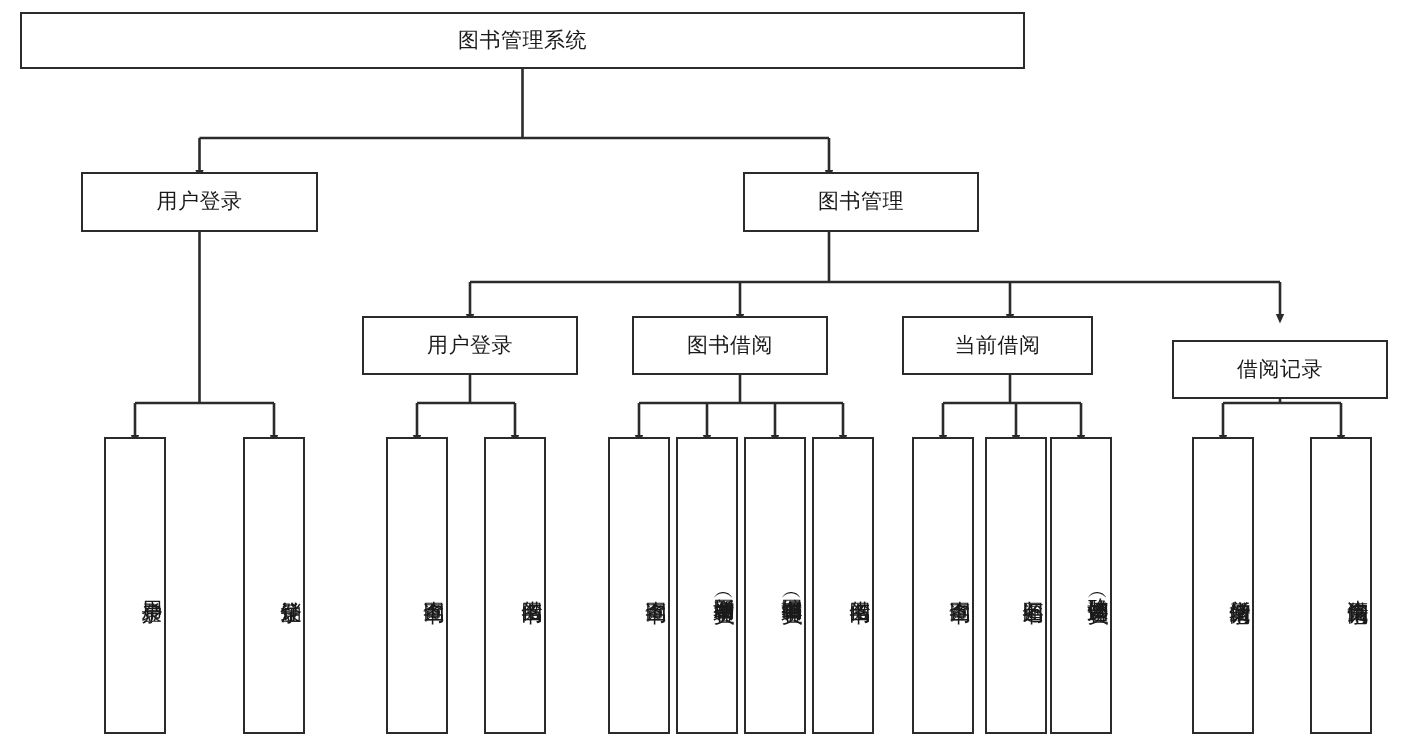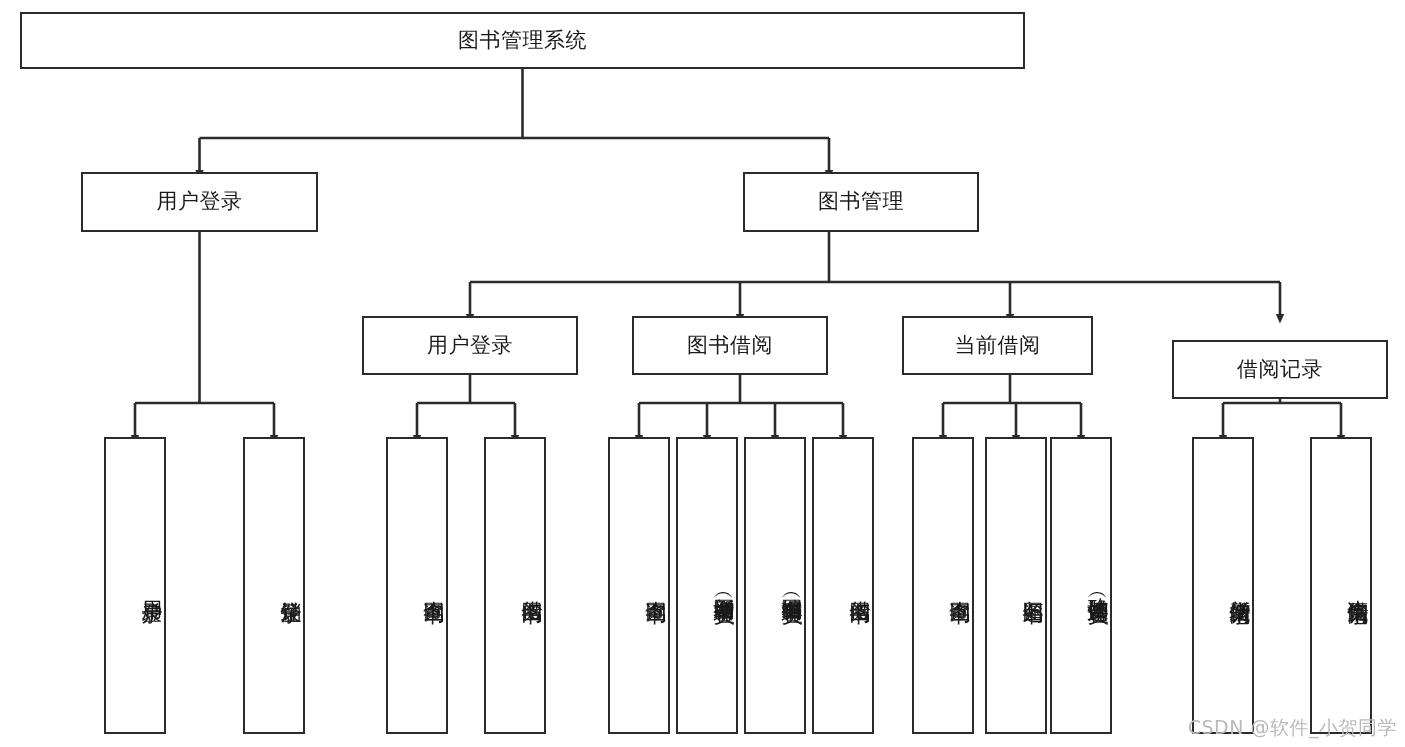--- a/index.html
+++ b/index.html
@@ -173,14 +173,13 @@
         <span class="lbl">确认归还（管理员）</span>
       </div>
       <div class="node vert" id="leaf-add-record" style="left: 1192px; top: 437px; width: 62px; height: 297px;">
         <span class="lbl">新增借阅记录</span>
       </div>
       <div class="node vert" id="leaf-query-record" style="left: 1310px; top: 437px; width: 62px; height: 297px;">
         <span class="lbl">查询借阅记录</span>
       </div>
     </div>
 
-  <div id="watermark">CSDN @软件_小贺同学</div>
 </div>
 
 </body></html>

